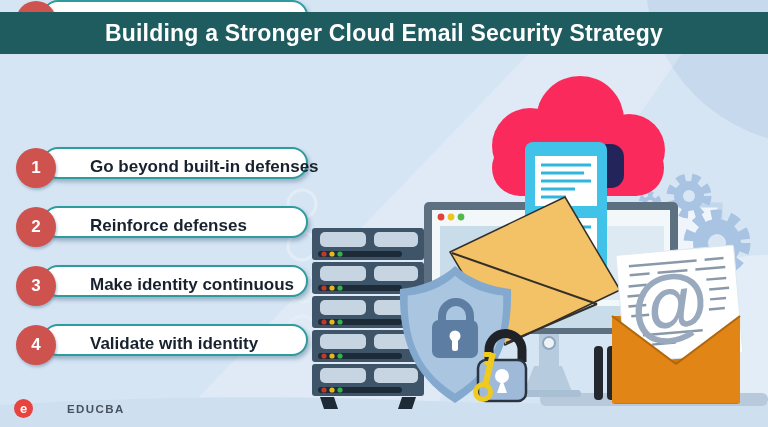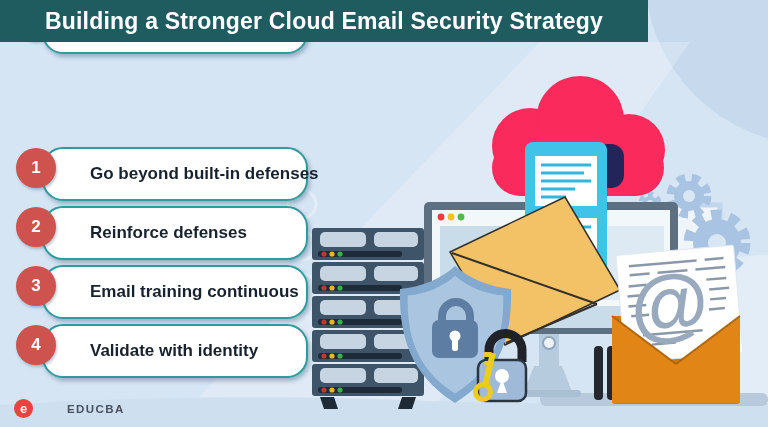--- a/index.html
+++ b/index.html
@@ -3,41 +3,41 @@
 <meta charset="utf-8">
 <style>
   html,body{margin:0;padding:0;background:#90a4b8;}
   .stage{
     position:relative;width:768px;height:427px;overflow:hidden;
     font-family:"Liberation Sans","DejaVu Sans",sans-serif;
     background:var(--background,#D6E5F4);
   }
   .stage > svg.illu{position:absolute;left:0;top:0;}
   .header{
-    position:absolute;left:0;top:0;width:648px;height:42px;
+    position:absolute;left:0;top:12px;width:768px;height:42px;
     background:var(--header_bg,#1E5C5F);
     display:flex;align-items:center;justify-content:center;z-index:5;
   }
   .header h1{
     margin:0;color:var(--header_text,#FFFFFF);font-size:23px;font-weight:bold;
     letter-spacing:.2px;white-space:nowrap;
   }
   .item{position:absolute;left:16px;width:292px;height:42px;z-index:4;}
   .item:nth-of-type(1){top:88px}
   .item:nth-of-type(2){top:147px}
   .item:nth-of-type(3){top:206px}
   .item:nth-of-type(4){top:265px}
   .item:nth-of-type(5){top:324px}
   .pill{
-    position:absolute;left:26px;top:0;width:266px;height:54px;box-sizing:border-box;
+    position:absolute;left:26px;top:0;width:266px;height:32px;box-sizing:border-box;
     background:var(--pill_bg,#FFFFFF);
     border:2px solid var(--pill_border,#2E9B9D);
     border-radius:21px;
     box-shadow:2px 3px 4px rgba(70,110,140,.45);
-    display:flex;align-items:center;padding-left:46px;
+    display:flex;align-items:flex-end;padding-left:46px;
   }
   .pill .label{
     font-size:17px;font-weight:bold;color:var(--pill_text,#17222E);white-space:nowrap;
   }
   .num{
     position:absolute;left:0;top:1px;width:40px;height:40px;border-radius:50%;
     background:var(--accent_red,#CE524D);
     color:#fff;font-size:17px;font-weight:bold;
     display:flex;align-items:center;justify-content:center;z-index:2;
     box-shadow:1px 2px 3px rgba(70,110,140,.4);
@@ -270,21 +270,21 @@
     <div class="num">1</div>
   </div>
   <div class="item">
     <div class="pill">
       <span class="label">Reinforce defenses</span>
     </div>
     <div class="num">2</div>
   </div>
   <div class="item">
     <div class="pill">
-      <span class="label">Email training continuous</span>
+      <span class="label">Make identity continuous</span>
     </div>
     <div class="num">3</div>
   </div>
   <div class="item">
     <div class="pill">
       <span class="label">Validate with identity</span>
     </div>
     <div class="num">4</div>
   </div>
   <div class="item">

